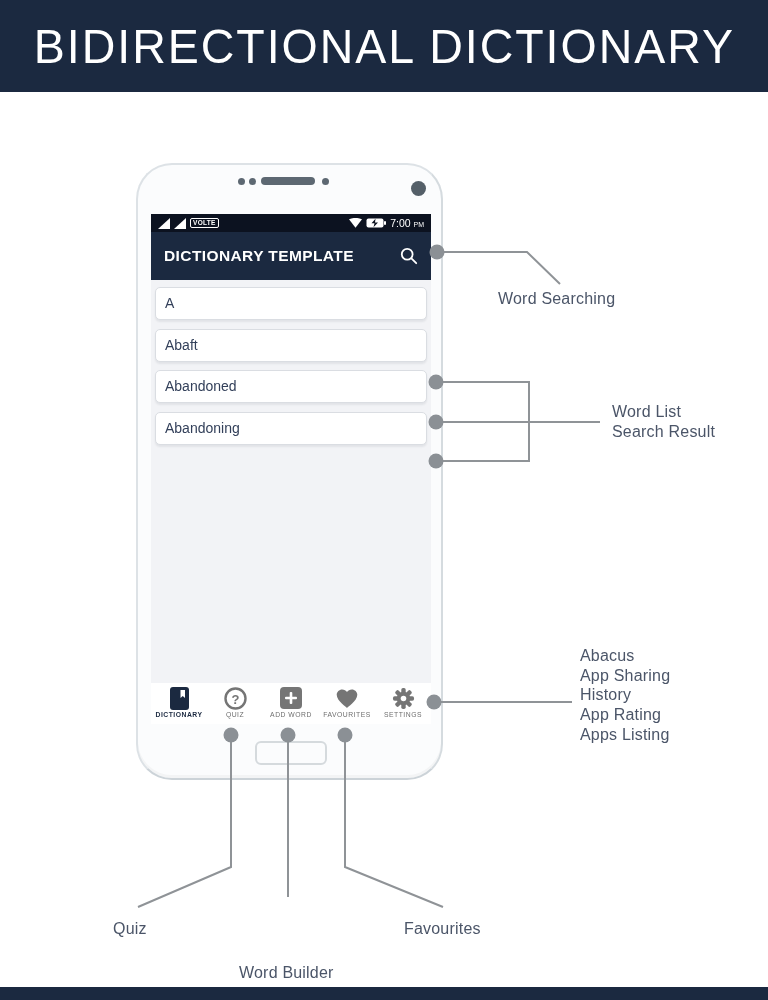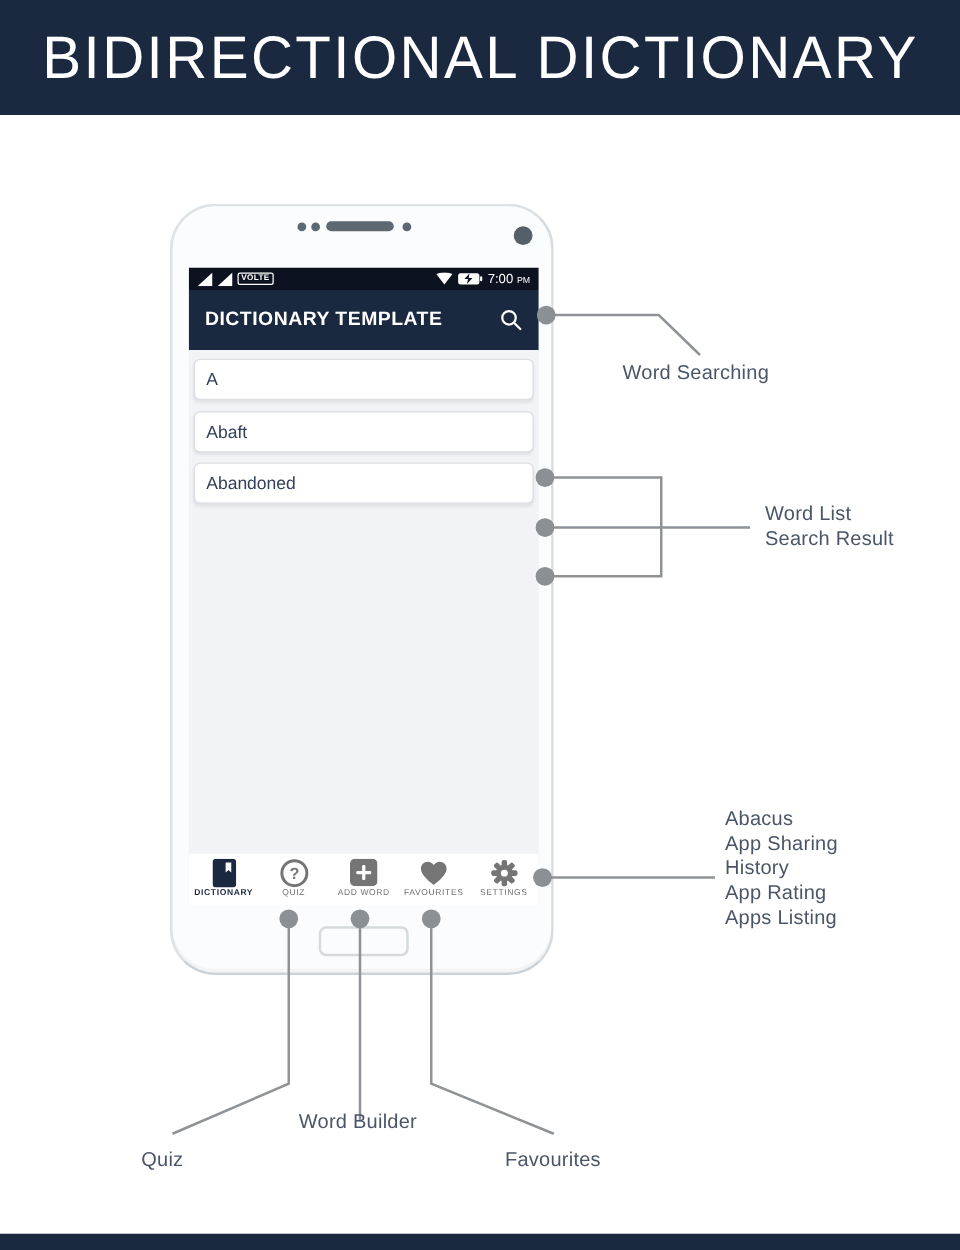--- a/index.html
+++ b/index.html
@@ -66,21 +66,21 @@
   .overlay{position:absolute;left:0;top:0;width:768px;height:1000px;pointer-events:none;}
   .overlay polyline,.overlay path{fill:none;stroke:var(--linegray);stroke-width:2;}
   .overlay circle{fill:#8b9095;}
 
   
   .ann{position:absolute;color:var(--anntext);font-size:16px;letter-spacing:0.2px;line-height:19.7px;white-space:nowrap;}
   .ann.word-searching{left:498px;top:289px;}
   .ann.word-list{left:612px;top:402px;}
   .ann.settings-list{left:580px;top:646px;}
   .ann.quiz{left:113px;top:919px;}
-  .ann.word-builder{left:239px;top:888px;}
+  .ann.word-builder{left:239px;top:963px;}
   .ann.favourites{left:404px;top:919px;}
 </style>
 </head>
 <body>
 
 <header class="banner">
   <h1>BIDIRECTIONAL DICTIONARY</h1>
 </header>
 
 <div class="phone">
@@ -120,20 +120,21 @@
       <svg class="search-btn" viewBox="0 0 18 18">
         <circle cx="7.2" cy="7.2" r="5.4" fill="none" stroke="#fff" stroke-width="1.8"></circle>
         <line x1="11.4" y1="11.4" x2="16.2" y2="16.2" stroke="#fff" stroke-width="1.8" stroke-linecap="round"></line>
       </svg>
     </div>
 
     <div class="list">
       <div class="card">A</div>
       <div class="card">Abaft</div>
       <div class="card">Abandoned</div>
+      <div class="card">Abandoning</div>
     </div>
 
     <nav class="navbar">
       <div class="nav-item active">
         <span class="icon">
           <svg width="19" height="23" viewBox="0 0 19 23">
             <rect x="0" y="0" width="19" height="23" rx="3" fill="#1b2940"></rect>
             <polygon points="10.5,3 15,3 15,11 12.75,8.9 10.5,11" fill="#fff"></polygon>
           </svg>
         </span>

